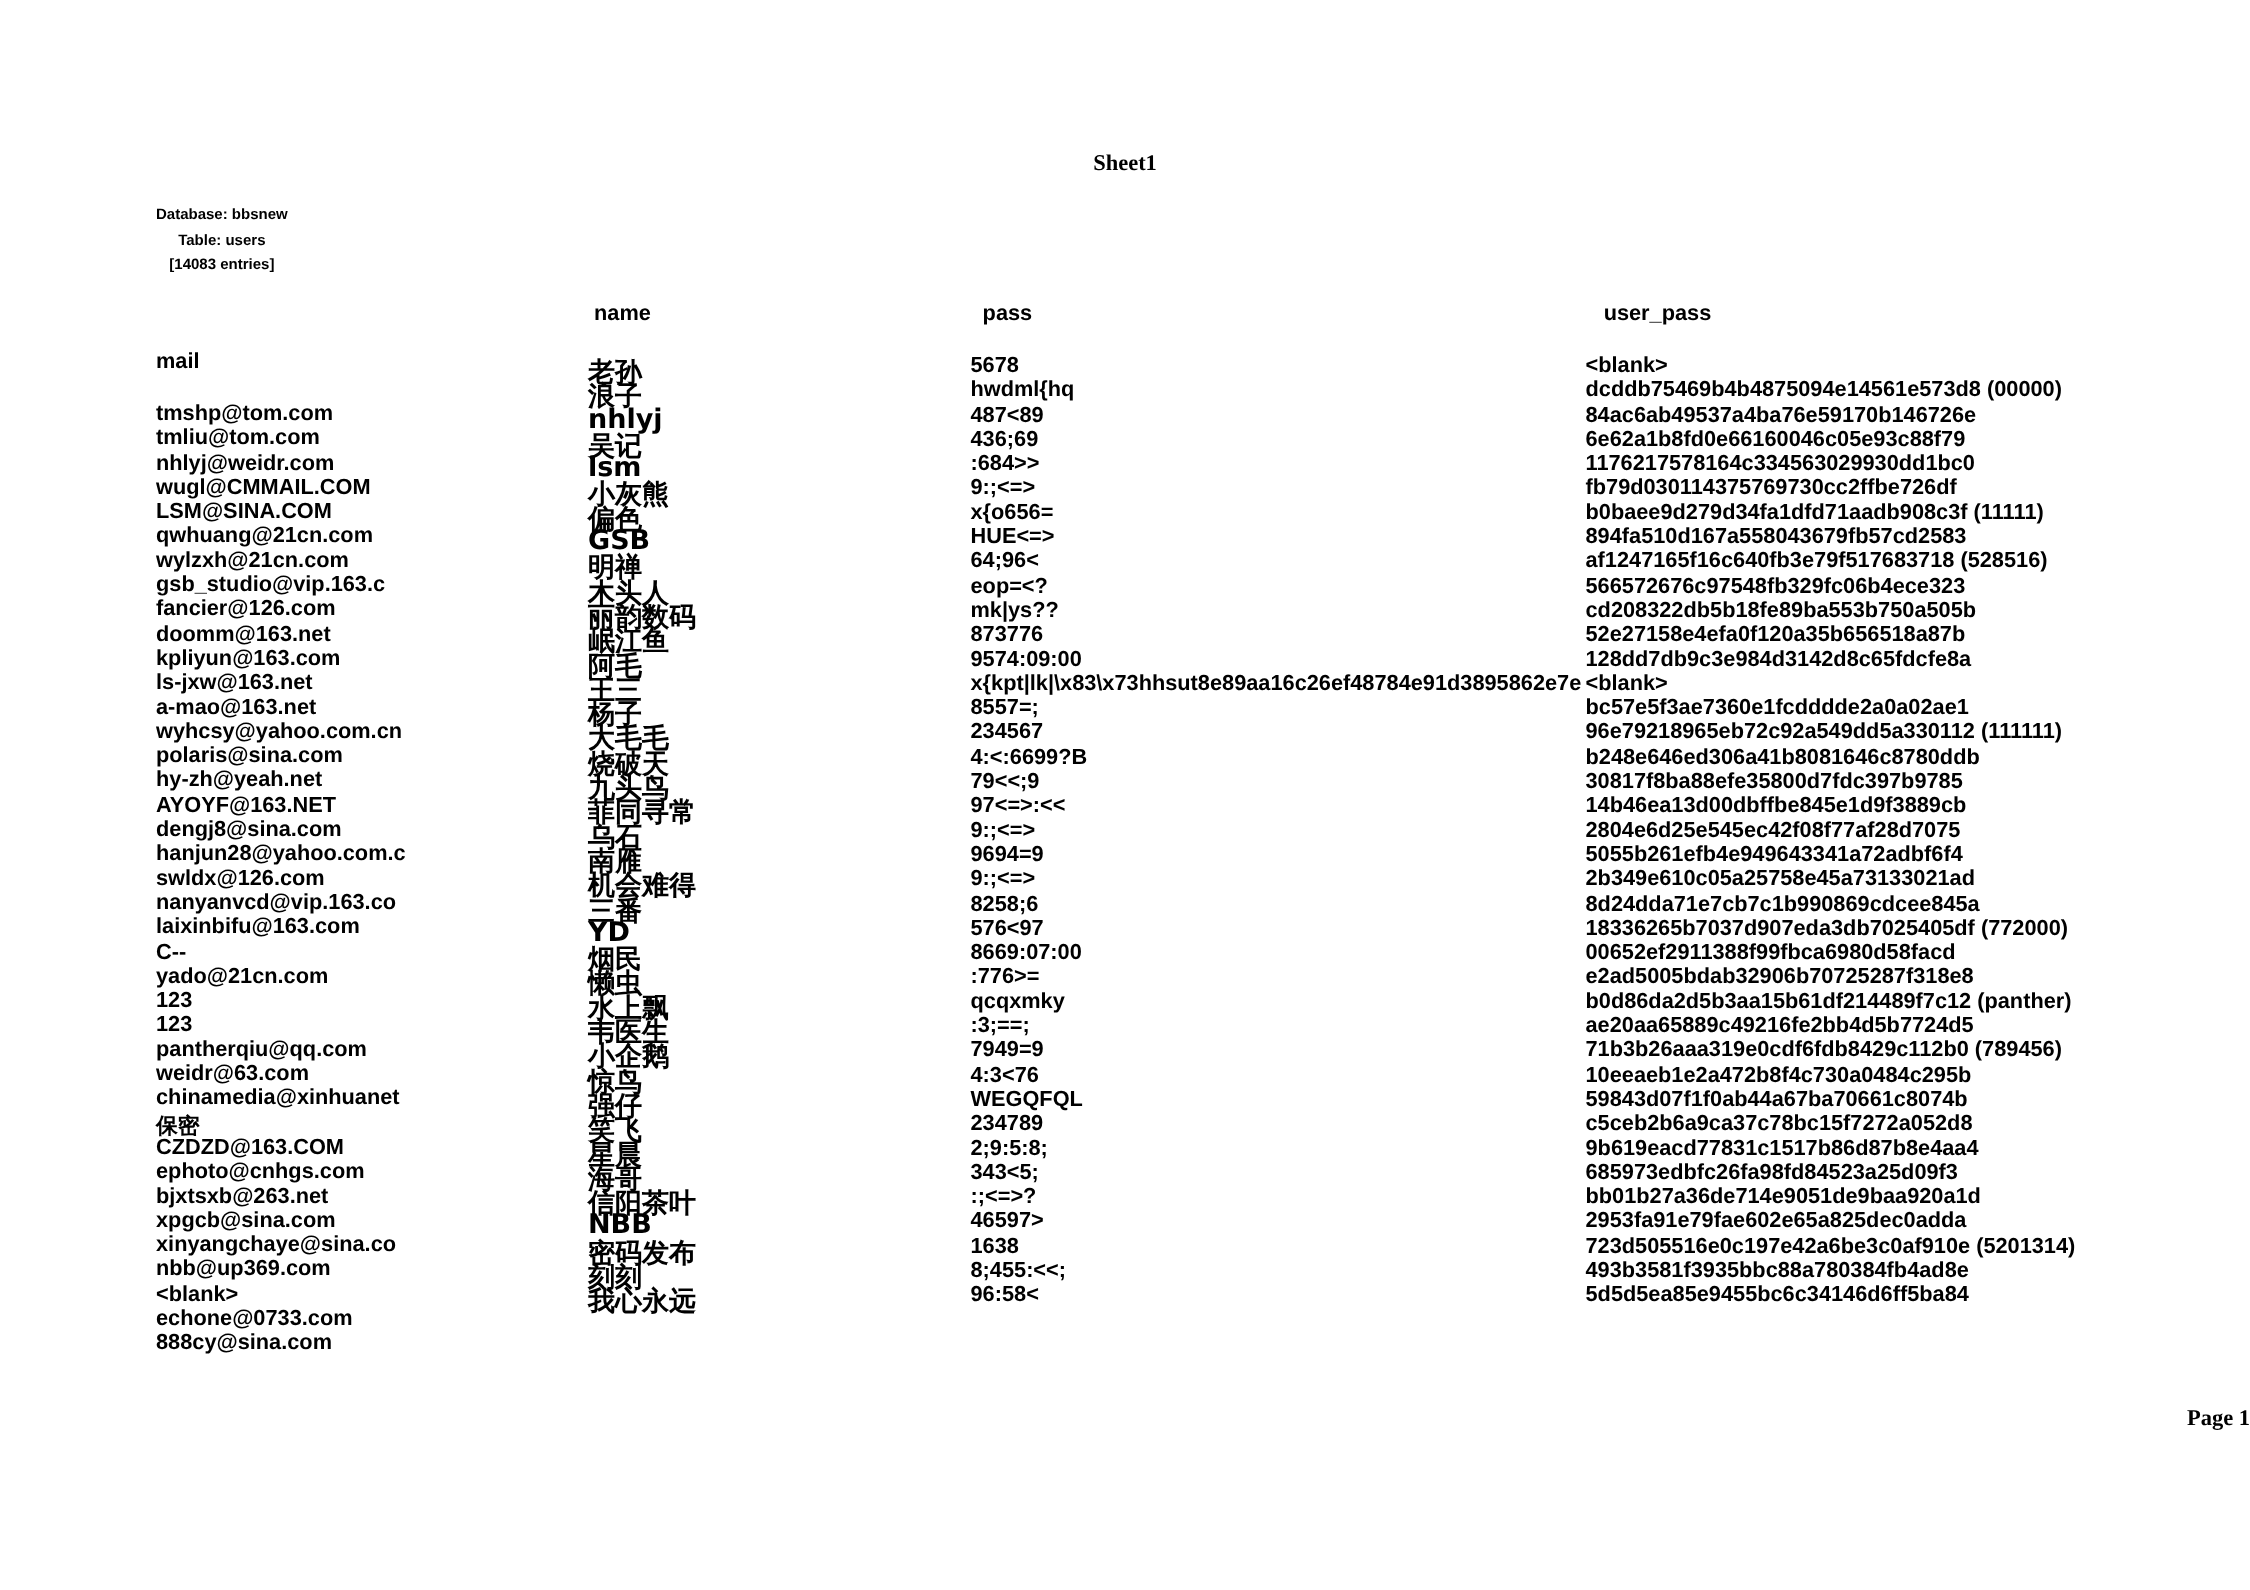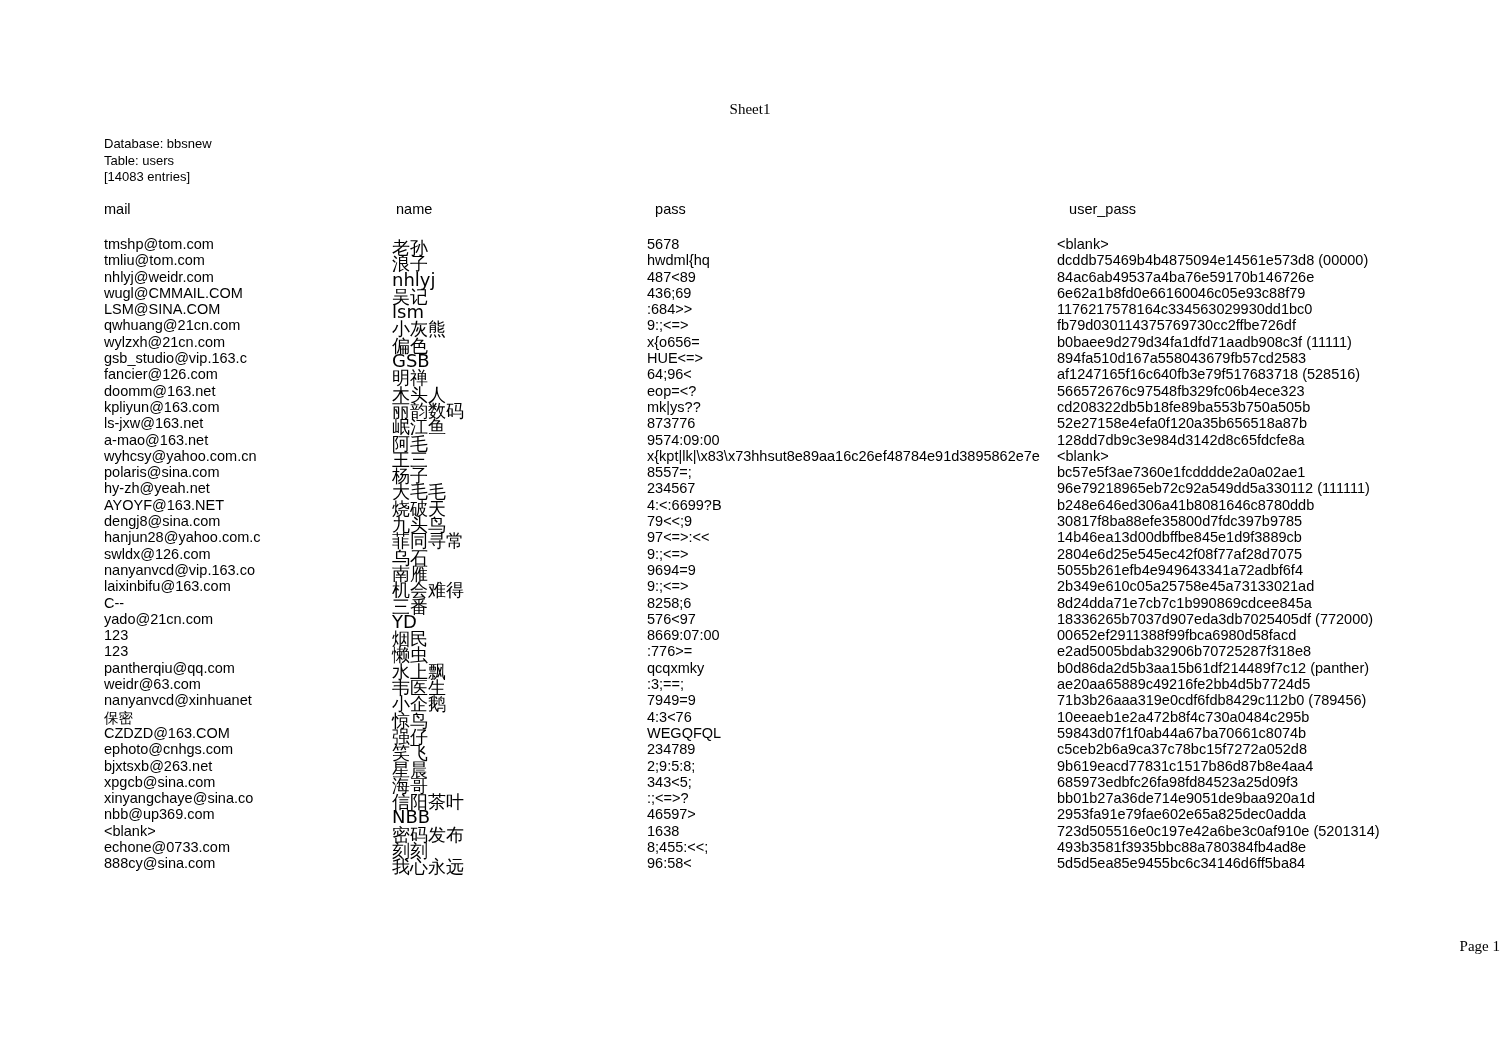--- a/index.html
+++ b/index.html
@@ -12,20 +12,21 @@
     height: 1060px;
     font-family: "Liberation Sans", sans-serif;
     color: #000000;
     position: relative;
     overflow: hidden;
   }
   .page {
     position: relative;
     width: 1500px;
     height: 1060px;
+    font-weight: bold;
   }
   .sheet-title {
     position: absolute;
     top: 101px;
     left: 0;
     width: 1500px;
     text-align: center;
     font-size: 15px;
     font-family: "Liberation Serif", serif;
   }
@@ -35,22 +36,23 @@
     left: 0;
     width: 1500px;
     text-align: right;
     font-size: 15px;
     font-family: "Liberation Serif", serif;
   }
   .meta {
     position: absolute;
     top: 136px;
     left: 104px;
-    font-size: 13px;
+    font-size: 10px;
     line-height: 16.5px;
+    text-align: center;
   }
   .meta div { white-space: nowrap; }
 
   .table-area {
     position: absolute;
     top: 201px;
     left: 104px;
     width: 1340px;
   }
   .row {
@@ -58,21 +60,21 @@
     height: 16.3px;
     white-space: nowrap;
     font-size: 14.5px;
   }
   .row span {
     display: inline-block;
     vertical-align: top;
     overflow: visible;
     white-space: nowrap;
   }
-  .c-mail  { width: 288px; }
+  .c-mail  { width: 288px; margin-top: 32px; }
   .c-name  { width: 255px; }
   .c-pass  { width: 410px; }
   .c-user  { width: 390px; }
   .header-row {
     height: 35px;
   }
   .cjk {
     font-family: "DejaVu Sans", "Liberation Sans", sans-serif;
     font-size: 18px;
   }
@@ -119,21 +121,21 @@
         <div class="row"><span class="c-mail">hanjun28@yahoo.com.c</span><span class="c-name cjk">菲同寻常</span><span class="c-pass">97&lt;=&gt;:&lt;&lt;</span><span class="c-user">14b46ea13d00dbffbe845e1d9f3889cb</span></div>
         <div class="row"><span class="c-mail">swldx@126.com</span><span class="c-name cjk">乌石</span><span class="c-pass">9:;&lt;=&gt;</span><span class="c-user">2804e6d25e545ec42f08f77af28d7075</span></div>
         <div class="row"><span class="c-mail">nanyanvcd@vip.163.co</span><span class="c-name cjk">南雁</span><span class="c-pass">9694=9</span><span class="c-user">5055b261efb4e949643341a72adbf6f4</span></div>
         <div class="row"><span class="c-mail">laixinbifu@163.com</span><span class="c-name cjk">机会难得</span><span class="c-pass">9:;&lt;=&gt;</span><span class="c-user">2b349e610c05a25758e45a73133021ad</span></div>
         <div class="row"><span class="c-mail">C--</span><span class="c-name cjk">三番</span><span class="c-pass">8258;6</span><span class="c-user">8d24dda71e7cb7c1b990869cdcee845a</span></div>
         <div class="row"><span class="c-mail">yado@21cn.com</span><span class="c-name cjk">YD</span><span class="c-pass">576&lt;97</span><span class="c-user">18336265b7037d907eda3db7025405df (772000)</span></div>
         <div class="row"><span class="c-mail">123</span><span class="c-name cjk">烟民</span><span class="c-pass">8669:07:00</span><span class="c-user">00652ef2911388f99fbca6980d58facd</span></div>
         <div class="row"><span class="c-mail">123</span><span class="c-name cjk">懒虫</span><span class="c-pass">:776&gt;=</span><span class="c-user">e2ad5005bdab32906b70725287f318e8</span></div>
         <div class="row"><span class="c-mail">pantherqiu@qq.com</span><span class="c-name cjk">水上飘</span><span class="c-pass">qcqxmky</span><span class="c-user">b0d86da2d5b3aa15b61df214489f7c12 (panther)</span></div>
         <div class="row"><span class="c-mail">weidr@63.com</span><span class="c-name cjk">韦医生</span><span class="c-pass">:3;==;</span><span class="c-user">ae20aa65889c49216fe2bb4d5b7724d5</span></div>
-        <div class="row"><span class="c-mail">nanyanvcd@xinhuanet</span><span class="c-name cjk">小企鹅</span><span class="c-pass">7949=9</span><span class="c-user">71b3b26aaa319e0cdf6fdb8429c112b0 (789456)</span></div>
+        <div class="row"><span class="c-mail">chinamedia@xinhuanet</span><span class="c-name cjk">小企鹅</span><span class="c-pass">7949=9</span><span class="c-user">71b3b26aaa319e0cdf6fdb8429c112b0 (789456)</span></div>
         <div class="row"><span class="c-mail">保密</span><span class="c-name cjk">惊鸟</span><span class="c-pass">4:3&lt;76</span><span class="c-user">10eeaeb1e2a472b8f4c730a0484c295b</span></div>
         <div class="row"><span class="c-mail">CZDZD@163.COM</span><span class="c-name cjk">强仔</span><span class="c-pass">WEGQFQL</span><span class="c-user">59843d07f1f0ab44a67ba70661c8074b</span></div>
         <div class="row"><span class="c-mail">ephoto@cnhgs.com</span><span class="c-name cjk">笑飞</span><span class="c-pass">234789</span><span class="c-user">c5ceb2b6a9ca37c78bc15f7272a052d8</span></div>
         <div class="row"><span class="c-mail">bjxtsxb@263.net</span><span class="c-name cjk">星晨</span><span class="c-pass">2;9:5:8;</span><span class="c-user">9b619eacd77831c1517b86d87b8e4aa4</span></div>
         <div class="row"><span class="c-mail">xpgcb@sina.com</span><span class="c-name cjk">海哥</span><span class="c-pass">343&lt;5;</span><span class="c-user">685973edbfc26fa98fd84523a25d09f3</span></div>
         <div class="row"><span class="c-mail">xinyangchaye@sina.co</span><span class="c-name cjk">信阳茶叶</span><span class="c-pass">:;&lt;=&gt;?</span><span class="c-user">bb01b27a36de714e9051de9baa920a1d</span></div>
         <div class="row"><span class="c-mail">nbb@up369.com</span><span class="c-name cjk">NBB</span><span class="c-pass">46597&gt;</span><span class="c-user">2953fa91e79fae602e65a825dec0adda</span></div>
         <div class="row"><span class="c-mail">&lt;blank&gt;</span><span class="c-name cjk">密码发布</span><span class="c-pass">1638</span><span class="c-user">723d505516e0c197e42a6be3c0af910e (5201314)</span></div>
         <div class="row"><span class="c-mail">echone@0733.com</span><span class="c-name cjk">刻刻</span><span class="c-pass">8;455:&lt;&lt;;</span><span class="c-user">493b3581f3935bbc88a780384fb4ad8e</span></div>
         <div class="row"><span class="c-mail">888cy@sina.com</span><span class="c-name cjk">我心永远</span><span class="c-pass">96:58&lt;</span><span class="c-user">5d5d5ea85e9455bc6c34146d6ff5ba84</span></div>

